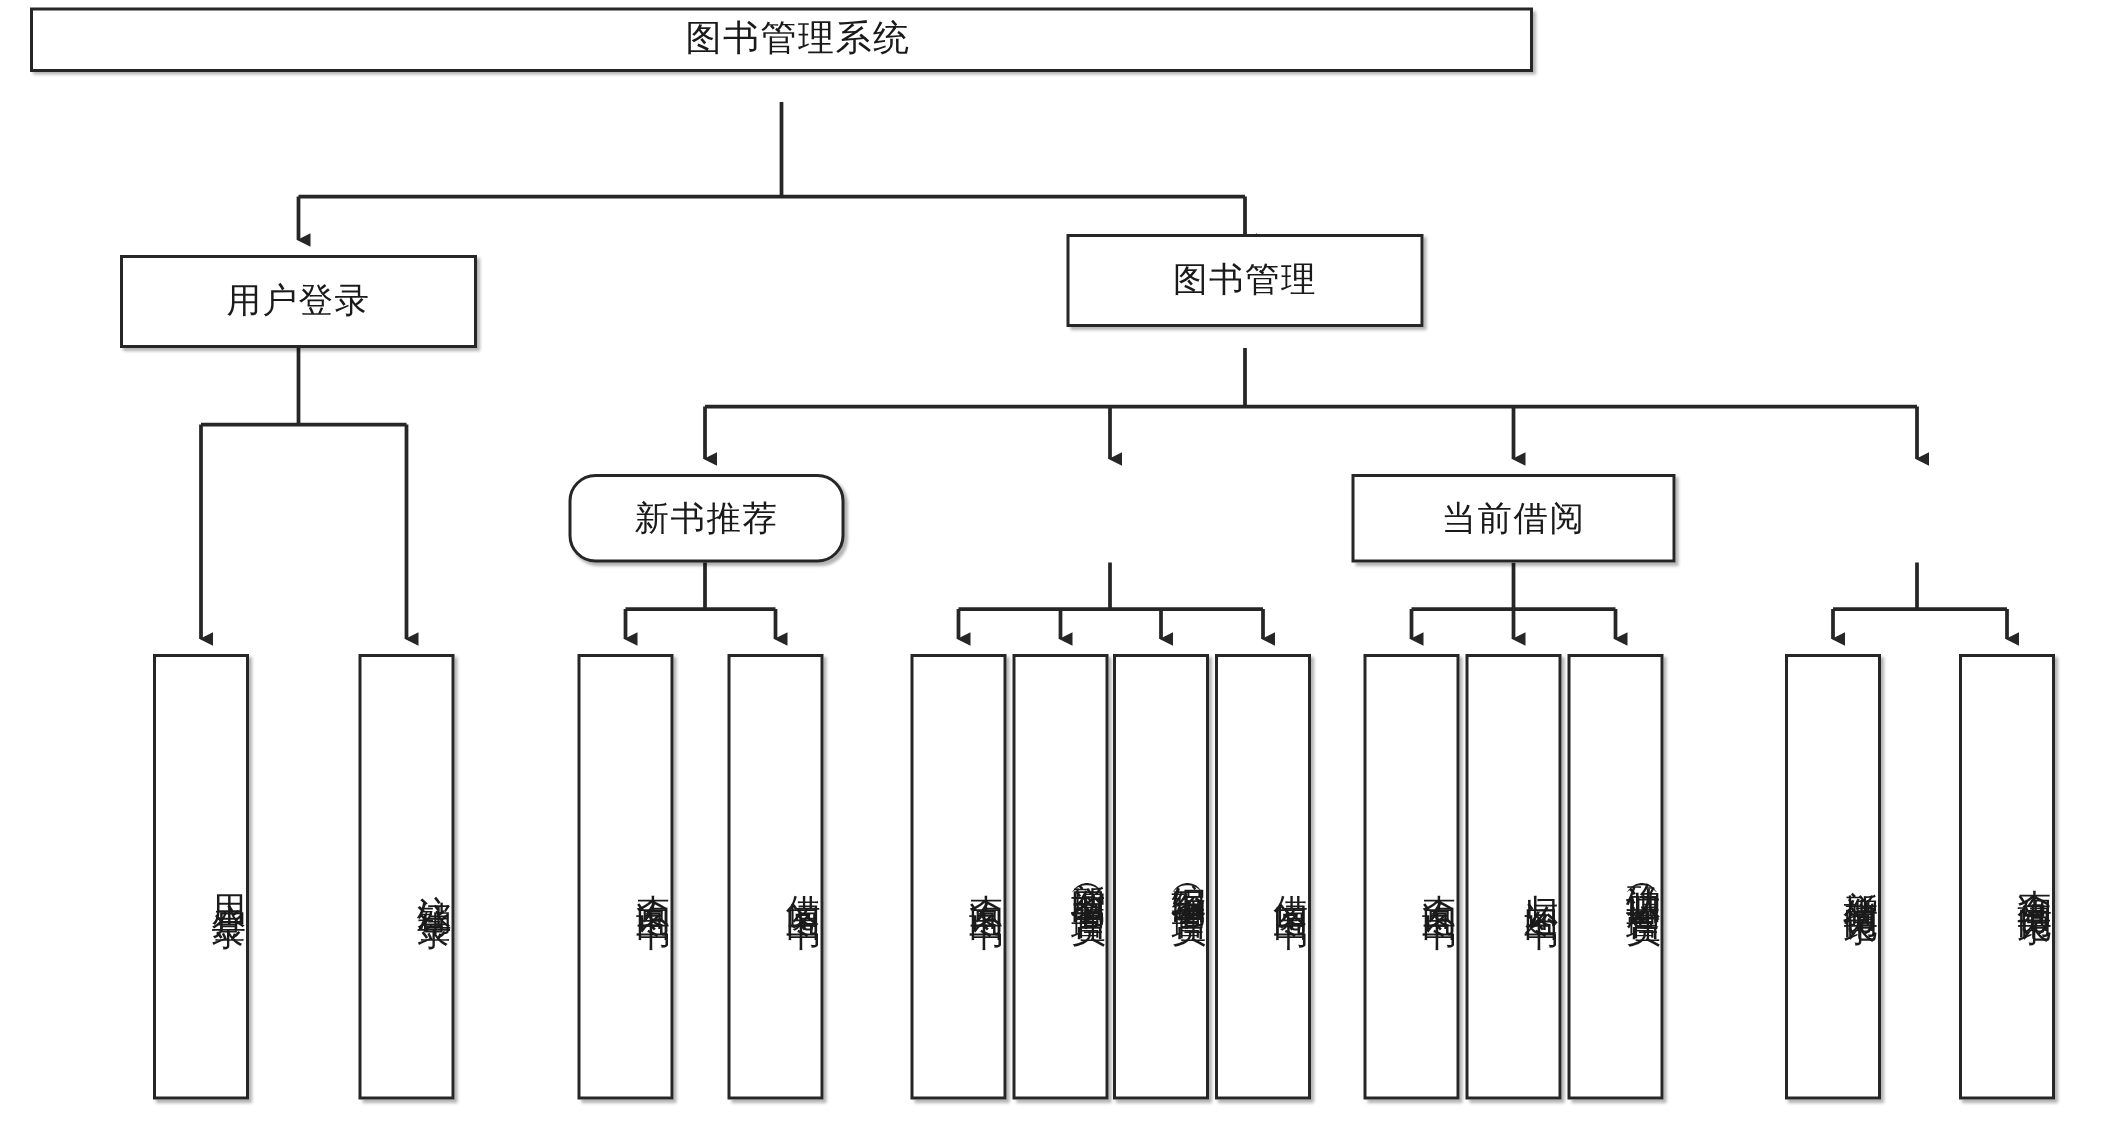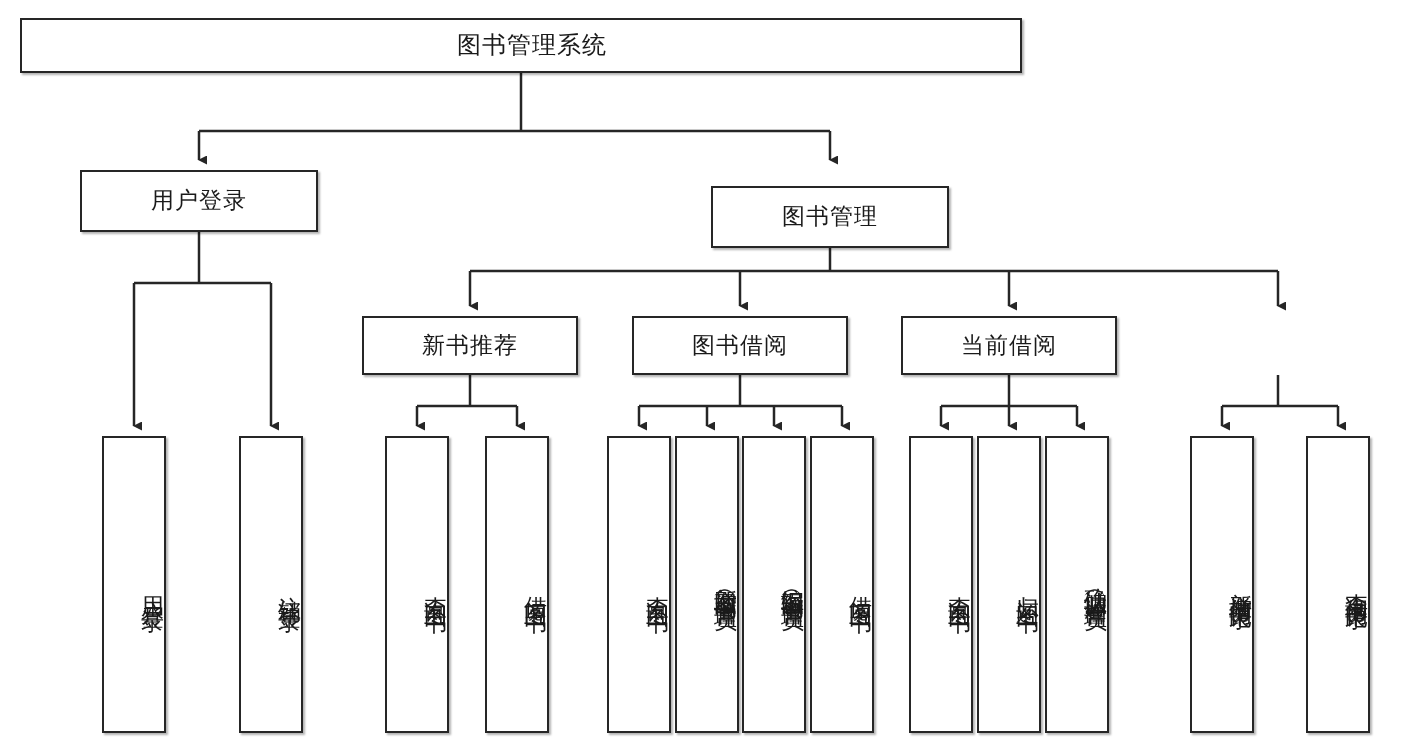--- a/index.html
+++ b/index.html
@@ -121,27 +121,26 @@
       <path d="M 1009 406 L 1009 426" marker-end="url(#arrowhead)"></path>
       <path d="M 1077 406 L 1077 426" marker-end="url(#arrowhead)"></path>
 
       <path d="M 1278 375 L 1278 406"></path>
       <path d="M 1222 406 L 1338 406"></path>
       <path d="M 1222 406 L 1222 426" marker-end="url(#arrowhead)"></path>
       <path d="M 1338 406 L 1338 426" marker-end="url(#arrowhead)"></path>
     </g>
   </svg>
 
-  <div class="node horizontal root" style="left:20px; top:18px; width:1002px; height:55px;padding-left:28px;">图书管理系统</div>
+  <div class="node horizontal root" style="left:20px; top:5px; width:1002px; height:43px;padding-left:28px;">图书管理系统</div>
 
   <div class="node horizontal" style="left:80px; top:170px; width:238px; height:62px;">用户登录</div>
-  <div class="node horizontal" style="left:711px; top:186px; width:238px; height:62px;">图书管理</div>
+  <div class="node horizontal" style="left:711px; top:156px; width:238px; height:62px;">图书管理</div>
 
-  <div class="node horizontal" style="left:362px; top:316px; width:216px; height:59px;">新书推荐</div>
-  <div class="node horizontal" style="left:632px; top:316px; width:216px; height:59px;">图书借阅</div>
+  <div class="node horizontal" style="left:379px; top:316px; width:184px; height:59px;border-radius:18px;">新书推荐</div>
   <div class="node horizontal" style="left:901px; top:316px; width:216px; height:59px;text-align:right;">当前借阅</div>
 
   <div class="node vertical" style="left:102px; top:436px; width:64px; height:297px;">用户登录</div>
   <div class="node vertical" style="left:239px; top:436px; width:64px; height:297px;">注销登录</div>
 
   <div class="node vertical" style="left:385px; top:436px; width:64px; height:297px;">查询图书</div>
   <div class="node vertical" style="left:485px; top:436px; width:64px; height:297px;">借阅图书</div>
 
   <div class="node vertical" style="left:607px; top:436px; width:64px; height:297px;">查询图书</div>
   <div class="node vertical tall-text" style="left:675px; top:436px; width:64px; height:297px;">新增图书（管理员）</div>

